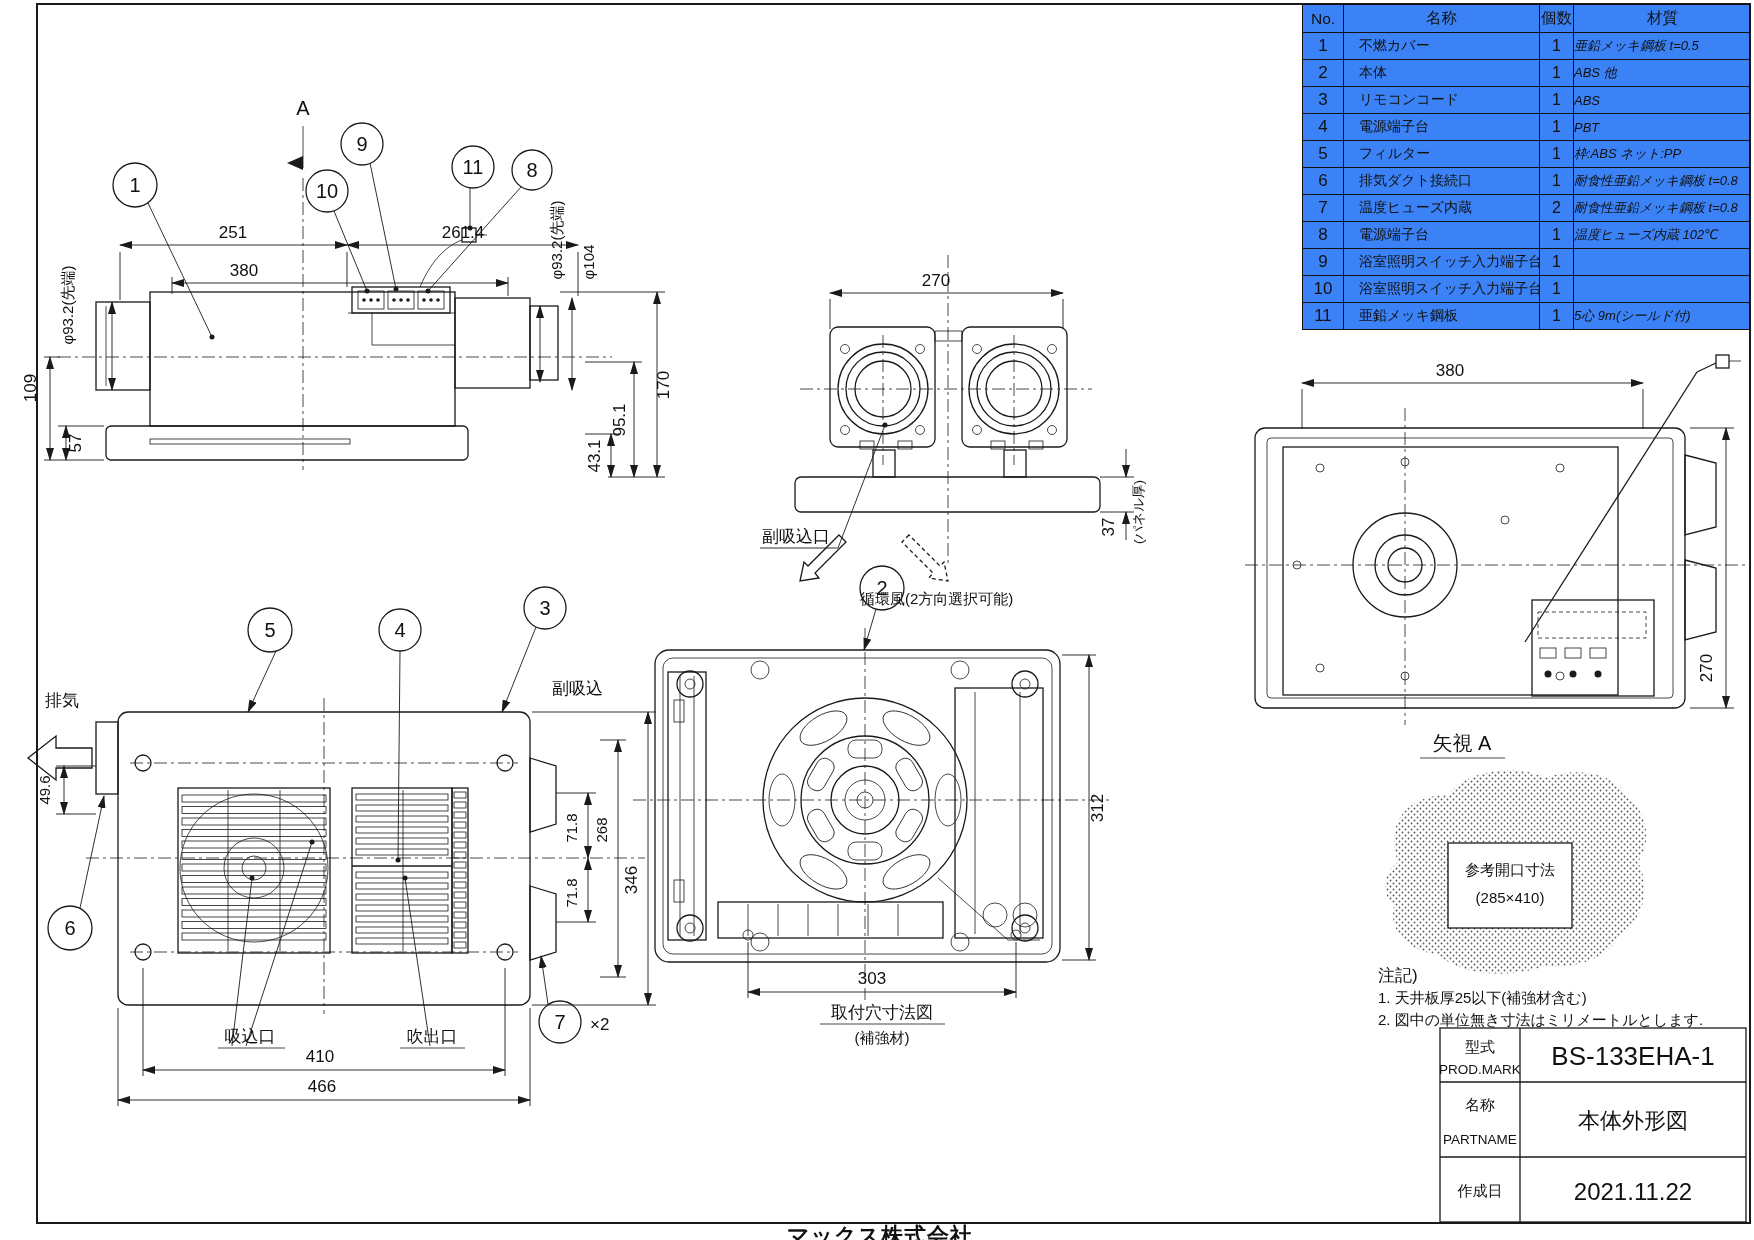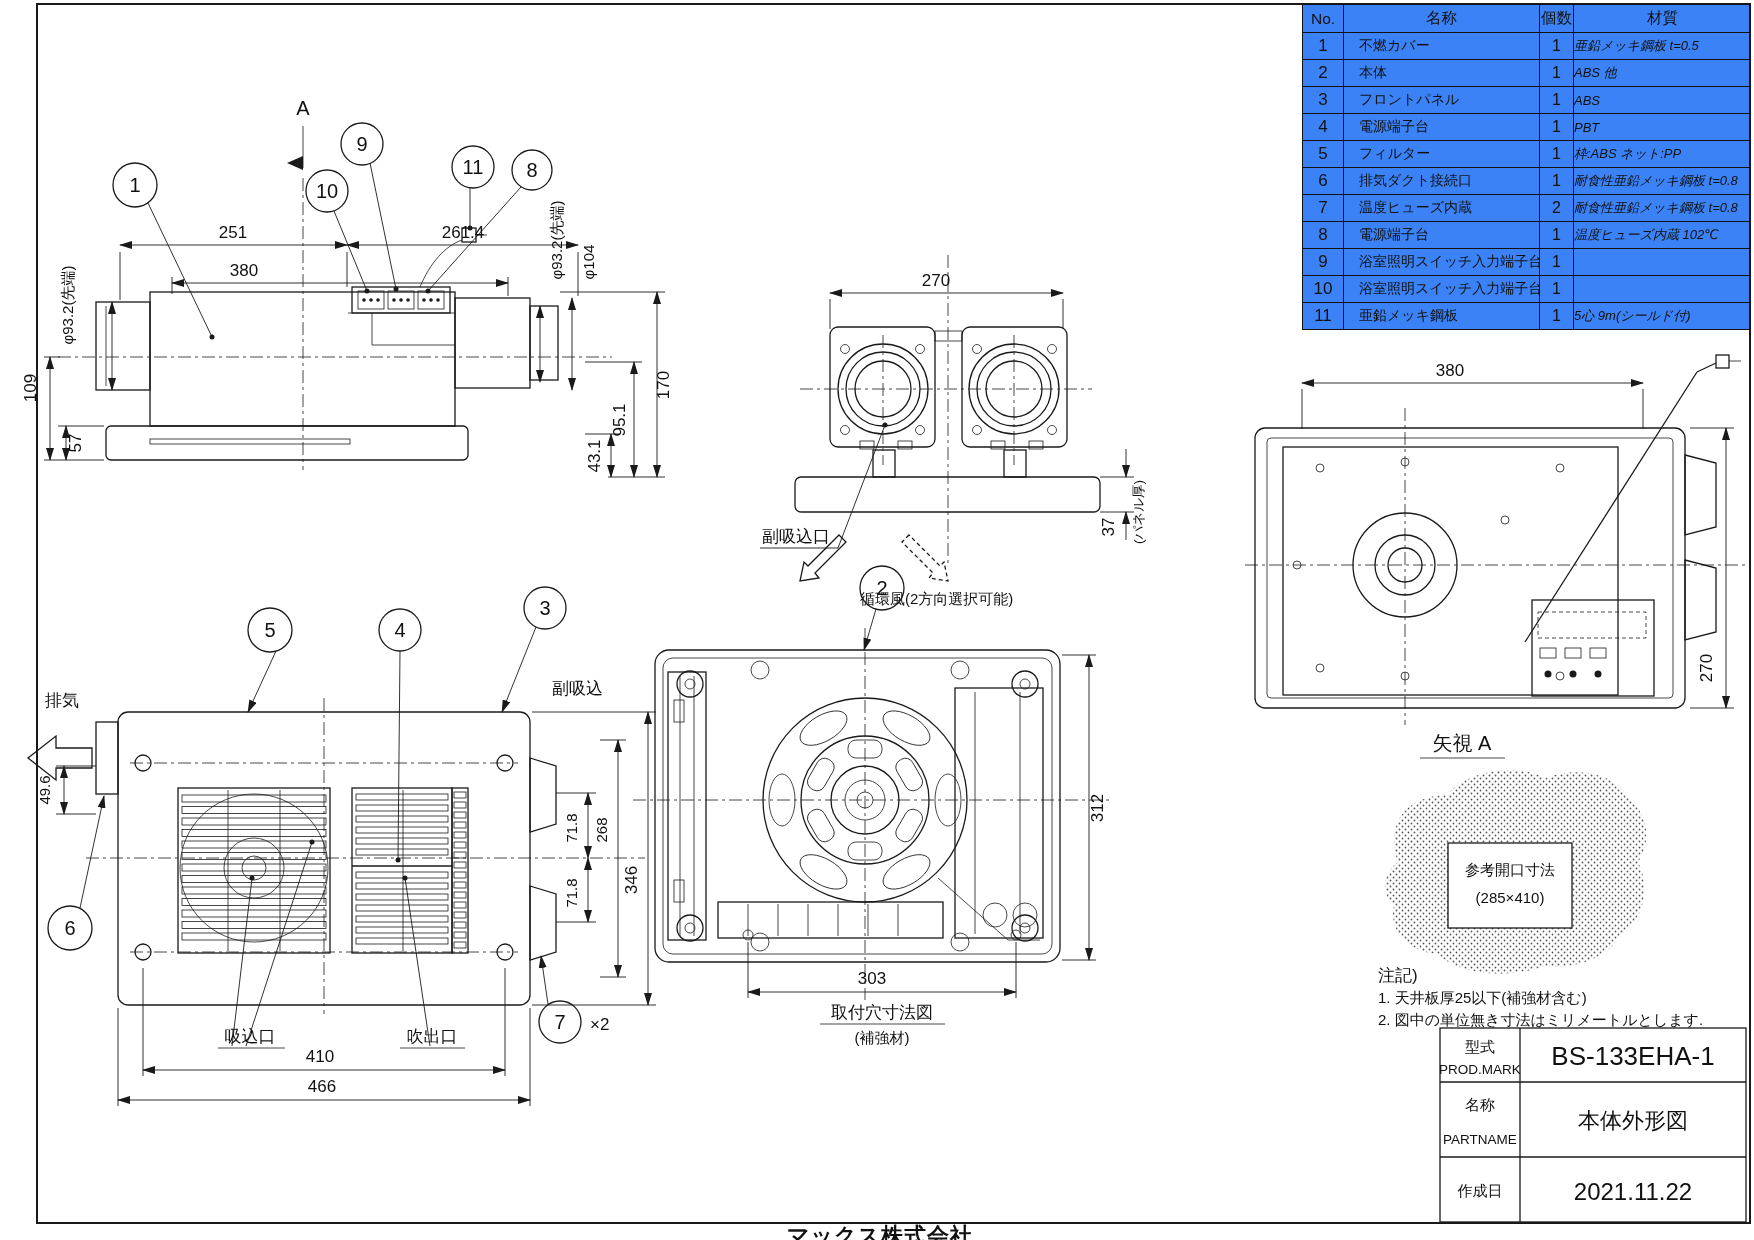--- a/index.html
+++ b/index.html
@@ -625,21 +625,21 @@
   <div class="pcell cname">不燃カバー</div>
   <div class="pcell cqty">1</div>
   <div class="pcell cmat">亜鉛メッキ鋼板 t=0.5</div>
 
   <div class="pcell cno">2</div>
   <div class="pcell cname">本体</div>
   <div class="pcell cqty">1</div>
   <div class="pcell cmat">ABS 他</div>
 
   <div class="pcell cno">3</div>
-  <div class="pcell cname">フロントパネル</div>
+  <div class="pcell cname">リモコンコード</div>
   <div class="pcell cqty">1</div>
   <div class="pcell cmat">ABS</div>
 
   <div class="pcell cno">4</div>
   <div class="pcell cname">電源端子台</div>
   <div class="pcell cqty">1</div>
   <div class="pcell cmat">PBT</div>
 
   <div class="pcell cno">5</div>
   <div class="pcell cname">フィルター</div>

